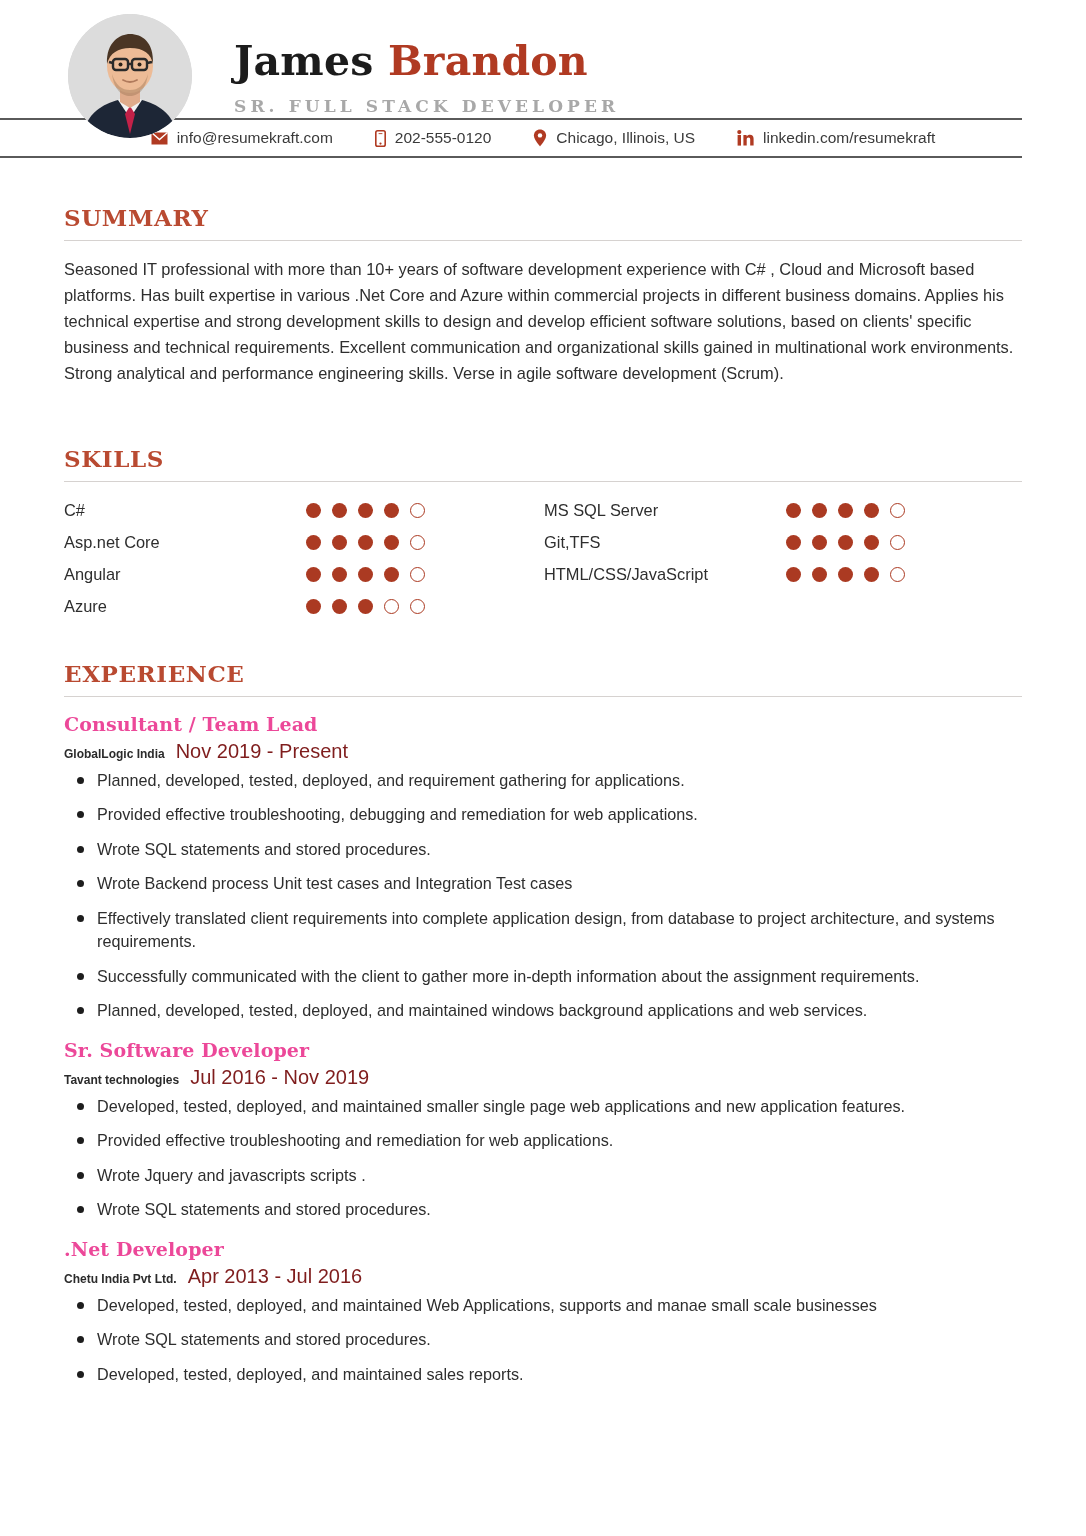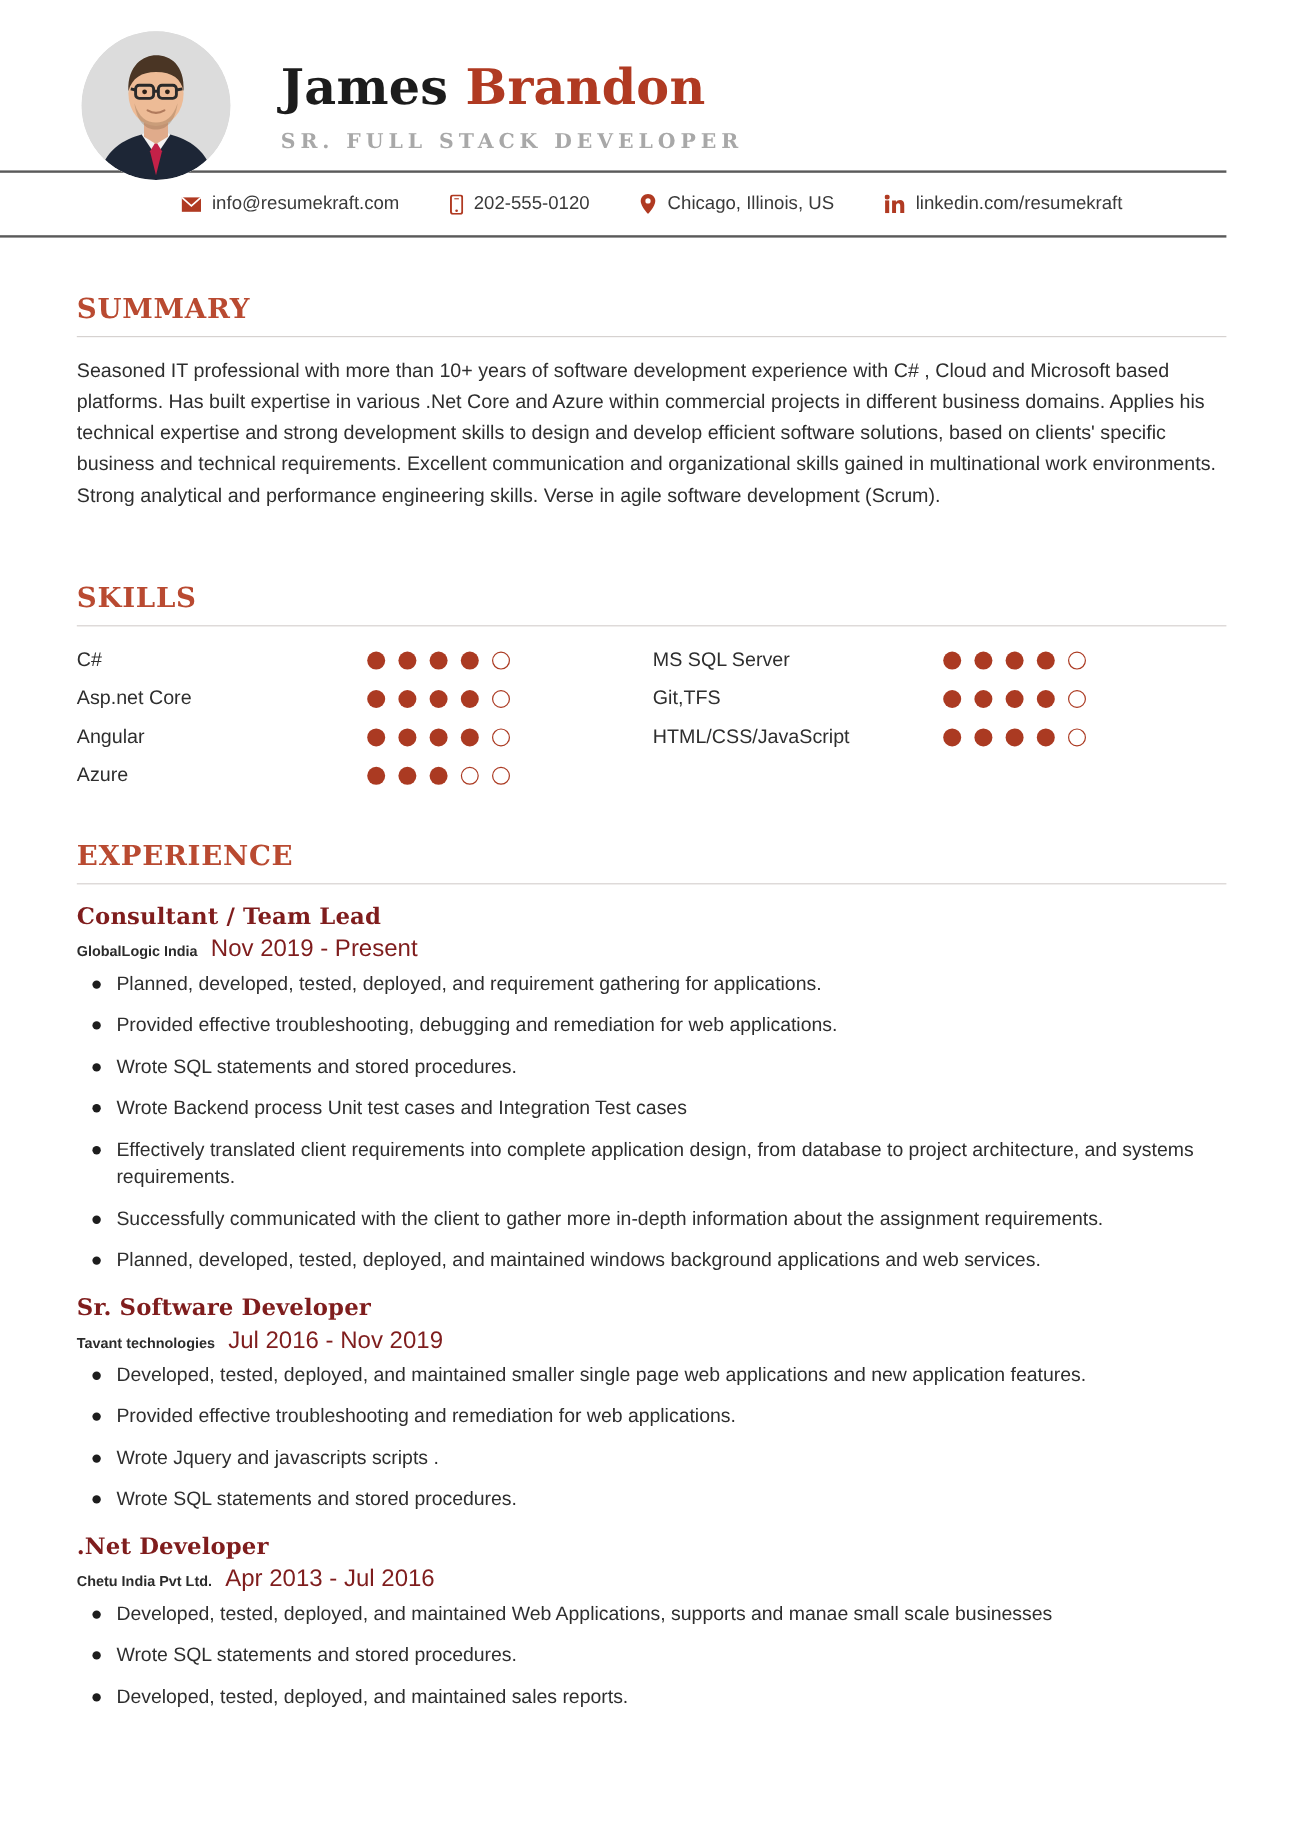--- a/index.html
+++ b/index.html
@@ -14,21 +14,21 @@
     color: #2b2b2b;
     overflow: hidden;
     position: relative;
   }
 
   
   .header {
     display: flex;
     align-items: center;
     padding: 34px 0 0 68px;
-    height: 142px;
+    height: 118px;
     box-sizing: border-box;
   }
   .avatar {
     width: 124px;
     height: 124px;
     border-radius: 50%;
     overflow: hidden;
     flex: 0 0 124px;
     background: #d8d8d8;
     position: relative;
@@ -60,21 +60,21 @@
   }
 
   
   .rule-dark {
     height: 2px;
     background: #5a5a5a;
     margin: 0 64px 0 0;
     width: 1022px;
   }
   .contact-bar {
-    height: 52px;
+    height: 36px;
     display: flex;
     align-items: center;
     justify-content: center;
     gap: 0px;
   }
   .contact-item {
     display: flex;
     align-items: center;
     font-size: 15.5px;
     color: #3a3a3a;
@@ -142,21 +142,21 @@
   .dot.full  { background: #ab3a22; }
   .dot.empty { background: transparent; border: 1.4px solid #ab3a22; }
 
   
   #experience-section { padding-top: 38px; }
   .job { margin-top: 16px; }
   .job-title {
     font-family: "DejaVu Serif", "Liberation Serif", serif;
     font-size: 19px;
     font-weight: 700;
-    color: #7f1d1d;
+    color: #ec4899;
     letter-spacing: 0.1px;
   }
   .job-meta {
     margin-top: 5px;
     display: flex;
     align-items: baseline;
     gap: 11px;
   }
   .job-company {
     font-size: 12px;

